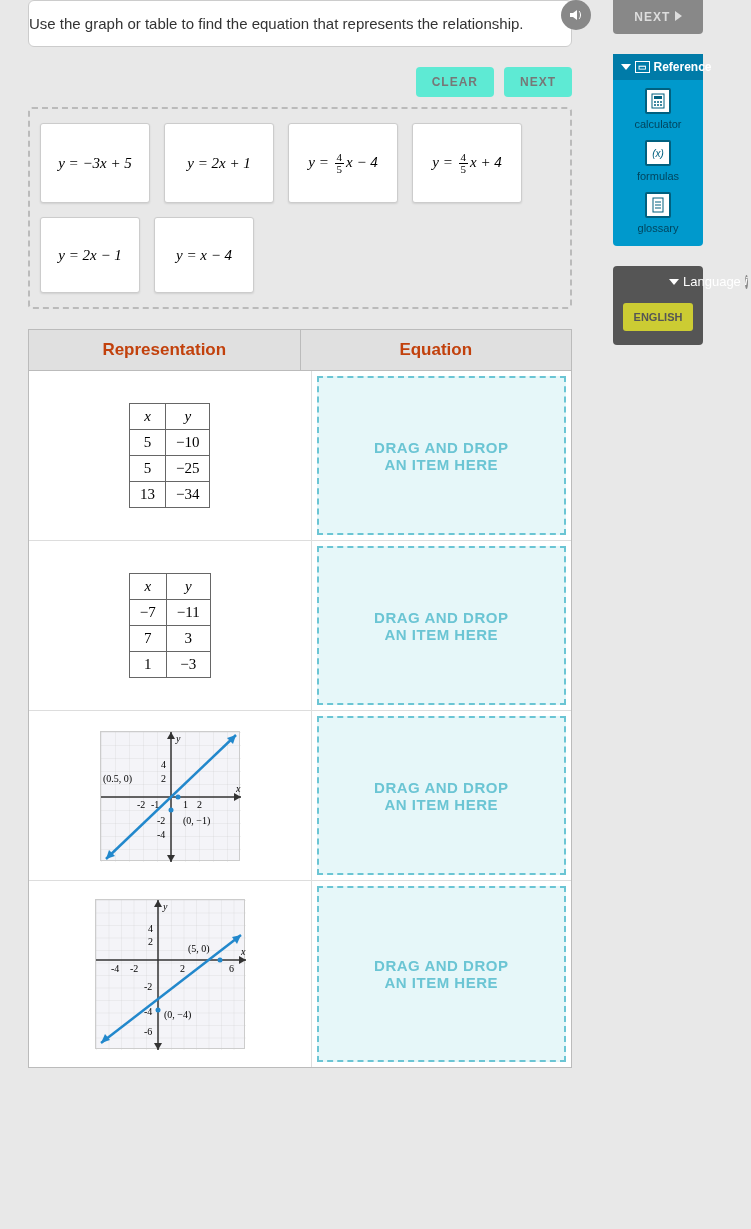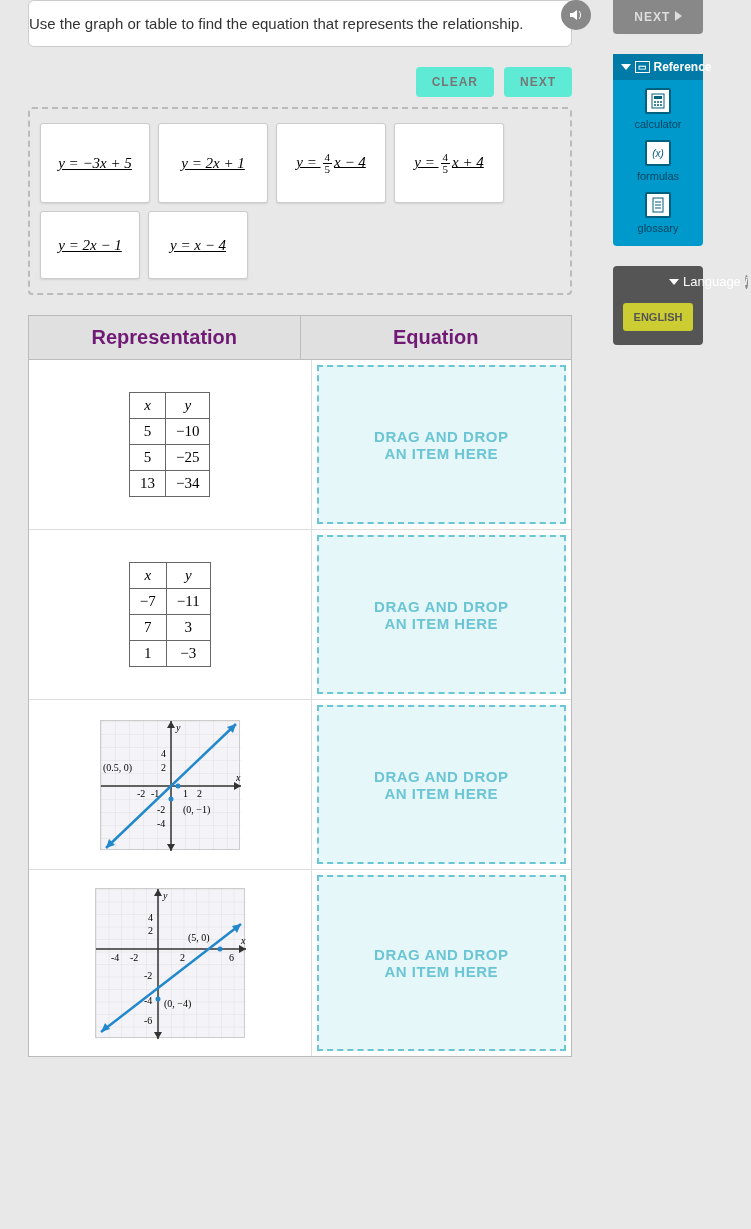--- a/index.html
+++ b/index.html
@@ -52,59 +52,58 @@
   letter-spacing: 1px;
   cursor: pointer;
 }
 .drag-source-area {
   margin: 10px 28px 20px 28px;
   border: 2px dashed #bbb;
   border-radius: 4px;
   padding: 14px 10px;
   display: flex;
   flex-wrap: wrap;
-  gap: 8px;
-  text-decoration: underline;
+  gap: 14px;
 }
 .drag-tile {
   background: #fff;
   border: 1px solid #ccc;
   border-radius: 3px;
   width: 110px;
   height: 80px;
   display: flex;
   align-items: center;
   justify-content: center;
   font-family: 'Times New Roman', serif;
   font-style: italic;
   font-size: 15px;
   cursor: move;
   box-shadow: 0 1px 2px rgba(0,0,0,0.1);
 }
-.drag-tile.small { width: 100px; height: 68px; }
+.drag-tile.small { width: 100px; height: 76px; }
 .frac { display:inline-block; text-align:center; vertical-align:middle; font-size:11px; font-style:normal; line-height:1; margin:0 2px;}
 .frac .num { display:block; border-bottom:1px solid #000; padding:0 2px;}
 .frac .den { display:block; padding:0 2px;}
 .match-table {
   margin: 0 28px;
   border: 1px solid #bbb;
   background:#fff;
 }
 .match-header {
   display:flex;
   background:#e0e0e0;
   border-bottom:1px solid #bbb;
 }
 .match-header > div {
   flex:1;
   text-align:center;
   font-weight:bold;
   padding:10px;
-  font-size:20px;
-  color:#701a75;
+  font-size:17px;
+  color:#c2410c;
 }
 .match-header > div:first-child { border-right:1px solid #bbb;}
 .match-row { display:flex; border-bottom:1px solid #ddd; min-height:170px;}
 .match-row:last-child{border-bottom:none;}
 .rep-cell {
   flex:1;
   border-right:1px solid #ddd;
   display:flex;
   align-items:center;
   justify-content:center;

